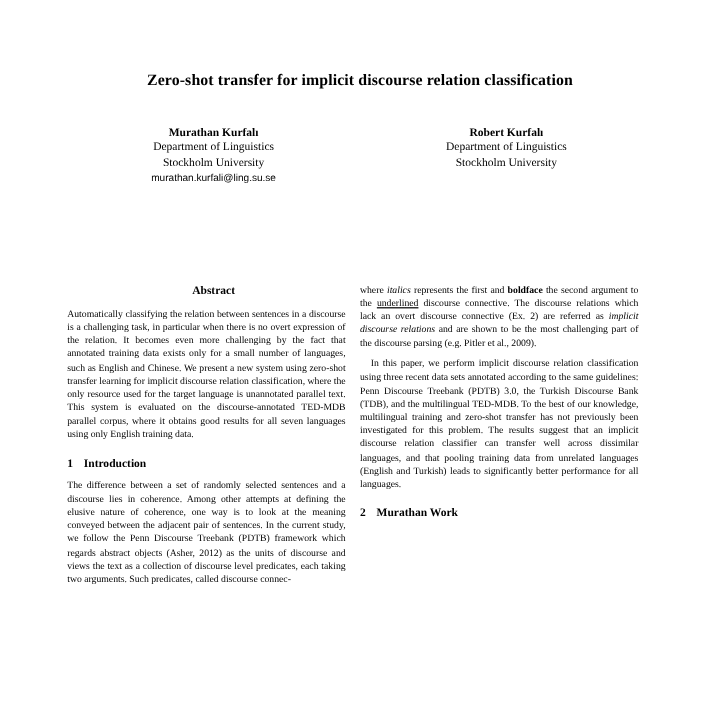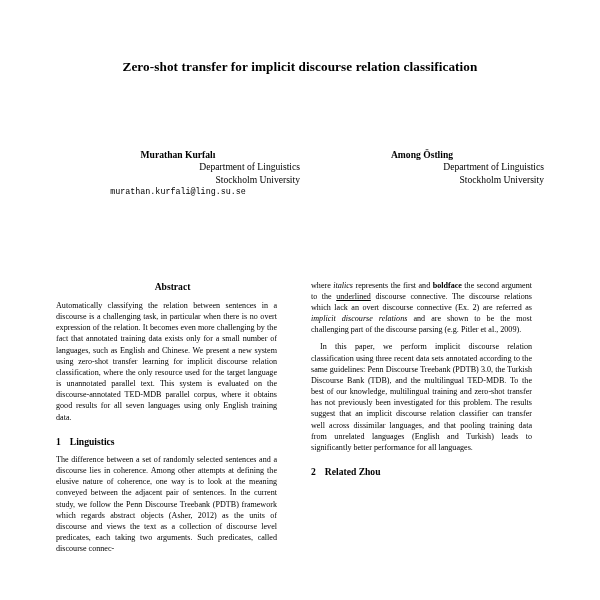--- a/index.html
+++ b/index.html
@@ -31,39 +31,36 @@
   }
   .authors {
     display: flex;
     justify-content: center;
     margin-top: 30px;
   }
   .author {
     width: 50%;
     text-align: center;
     line-height: 1.28;
-    margin-top: 44px;
   }
   .author .name {
     font-size: 9.6px;
     font-weight: bold;
   }
   .author .aff {
     font-size: 9.6px;
-    text-align: right;
   }
   .author .email {
-    font-family: Liberation Mono, monospace;
+    font-family: Liberation Sans, sans-serif;
     font-size: 8.4px;
     margin-top: 1px;
   }
   .columns {
     display: flex;
     margin-top: 28px;
-    gap: 22px;
   }
   .col {
     width: 50%;
     font-size: 8.1px;
     line-height: 1.38;
     text-align: justify;
   }
   .abstract-head {
     text-align: center;
     font-weight: bold;
@@ -97,46 +94,46 @@
   <h1 class="title">Zero-shot transfer for implicit discourse relation classification</h1>
 
   <div class="authors">
     <div class="author">
       <div class="name">Murathan Kurfalı</div>
       <div class="aff">Department of Linguistics</div>
       <div class="aff">Stockholm University</div>
       <div class="email">murathan.kurfali@ling.su.se</div>
     </div>
     <div class="author">
-      <div class="name">Among Östling</div>
+      <div class="name">Robert Kurfalı</div>
       <div class="aff">Department of Linguistics</div>
       <div class="aff">Stockholm University</div>
     </div>
   </div>
 
   <div class="columns">
 
     <div class="col">
       <div class="spacer-top"></div>
       <div class="abstract-head">Abstract</div>
       <p class="para">Automatically classifying the relation between sentences in a discourse is a challenging task, in particular when there is no overt expression of the relation. It becomes even more challenging by the fact that annotated training data exists only for a small number of languages, such as English and Chinese. We present a new system using zero-shot transfer learning for implicit discourse relation classification, where the only resource used for the target language is unannotated parallel text. This system is evaluated on the discourse-annotated TED-MDB parallel corpus, where it obtains good results for all seven languages using only English training data.</p>
 
       <div class="num-head">
         <span>1</span>
-        <span>Linguistics</span>
+        <span>Introduction</span>
       </div>
       <p class="para">The difference between a set of randomly selected sentences and a discourse lies in coherence. Among other attempts at defining the elusive nature of coherence, one way is to look at the meaning conveyed between the adjacent pair of sentences. In the current study, we follow the Penn Discourse Treebank (PDTB) framework which regards abstract objects (Asher, 2012) as the units of discourse and views the text as a collection of discourse level predicates, each taking two arguments. Such predicates, called discourse connec-</p>
     </div>
 
     <div class="col">
       <div class="spacer-top"></div>
       <p class="para"><span>where </span><i>italics</i><span> represents the first and </span><b>boldface</b><span> the second argument to the </span><u>underlined</u><span> discourse connective. The discourse relations which lack an overt discourse connective (Ex. 2) are referred as </span><i>implicit discourse relations</i><span> and are shown to be the most challenging part of the discourse parsing (e.g. Pitler et al., 2009).</span></p>
 
       <p class="para indent">In this paper, we perform implicit discourse relation classification using three recent data sets annotated according to the same guidelines: Penn Discourse Treebank (PDTB) 3.0, the Turkish Discourse Bank (TDB), and the multilingual TED-MDB. To the best of our knowledge, multilingual training and zero-shot transfer has not previously been investigated for this problem. The results suggest that an implicit discourse relation classifier can transfer well across dissimilar languages, and that pooling training data from unrelated languages (English and Turkish) leads to significantly better performance for all languages.</p>
 
       <div class="num-head">
         <span>2</span>
-        <span>Related Zhou</span>
+        <span>Murathan Work</span>
       </div>
     </div>
 
   </div>
 </div>
 
 </body></html>

